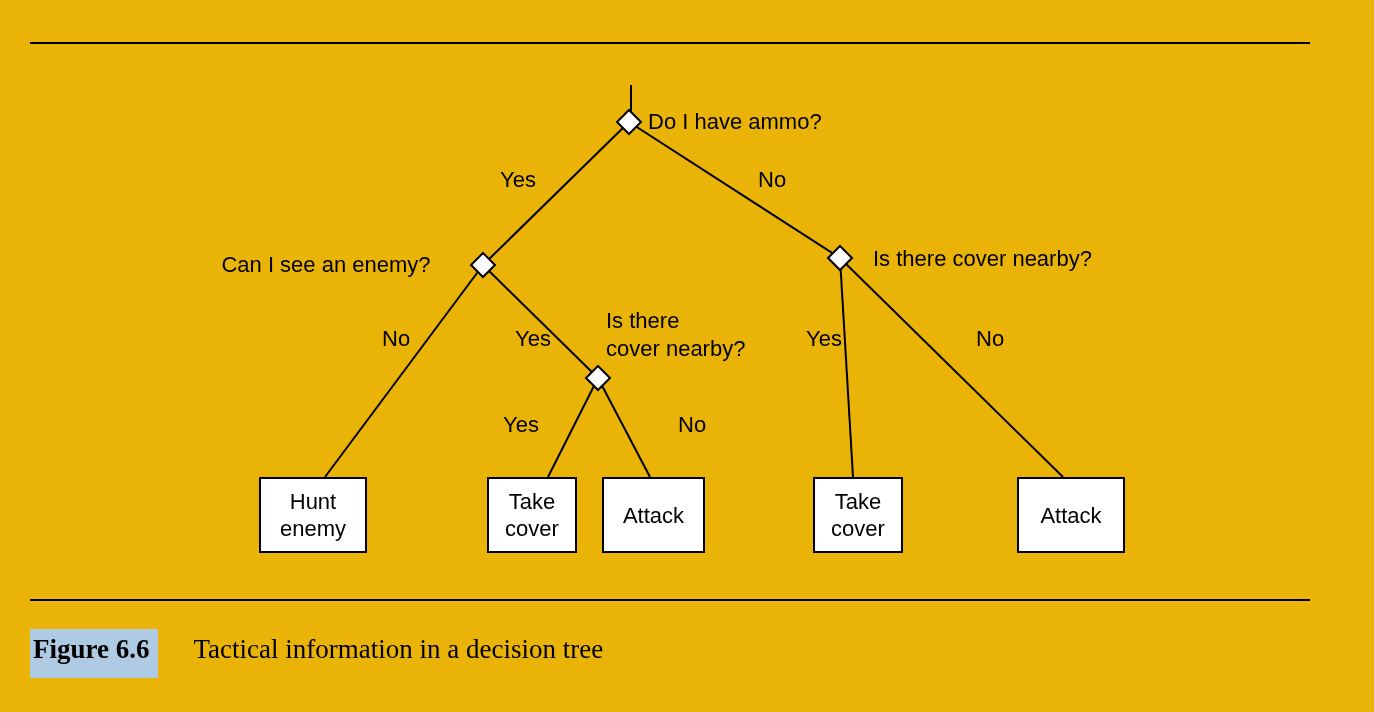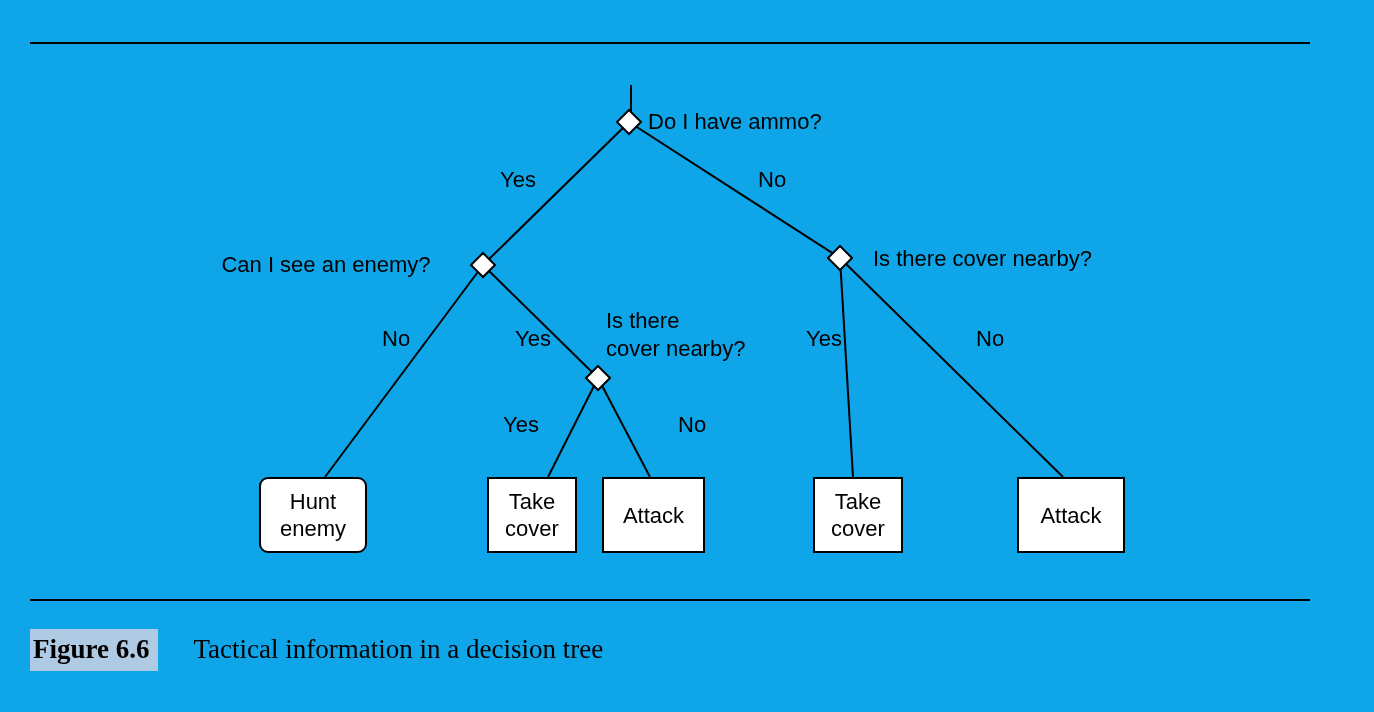--- a/index.html
+++ b/index.html
@@ -1,21 +1,21 @@
 <!DOCTYPE html>
 <html><head>
 <meta charset="utf-8">
 <style>
   * { margin: 0; padding: 0; box-sizing: border-box; }
   html, body { background: #ffffff; }
   .page {
     position: relative;
     width: 1374px;
     height: 712px;
-    background: #0ea5e9;
+    background: #eab308;
     color: #000000;
     font-family: "Liberation Sans", sans-serif;
     overflow: hidden;
   }
   .edges { position: absolute; left: 0; top: 0; }
   .rule {
     position: absolute;
     left: 30px;
     width: 1280px;
     height: 2px;
@@ -48,21 +48,21 @@
     position: absolute;
     left: 30px;
     top: 629px;
     font-family: "Liberation Serif", serif;
     font-size: 27px;
     line-height: 38px;
   }
   .fig-label {
     display: inline-block;
     background: #aecbe3;
-    padding: 1px 8px 3px 3px;
+    padding: 1px 8px 10px 3px;
     font-weight: bold;
   }
   .fig-title { margin-left: 36px; }
 </style>
 </head>
 <body>
 
 <div class="page">
 
   <div class="rule rule-top"></div>
@@ -98,21 +98,21 @@
 
   <div class="lbl" style="left:382px; top:325px;">No</div>
   <div class="lbl" style="left:515px; top:325px;">Yes</div>
 
   <div class="lbl" style="left:503px; top:411px;">Yes</div>
   <div class="lbl" style="left:678px; top:411px;">No</div>
 
   <div class="lbl" style="left:806px; top:325px;">Yes</div>
   <div class="lbl" style="left:976px; top:325px;">No</div>
 
-  <div class="leaf" style="left:259px; width:108px;border-radius:9px;">Hunt
+  <div class="leaf" style="left:259px; width:108px;">Hunt
 enemy</div>
   <div class="leaf" style="left:487px; width:90px;">Take
 cover</div>
   <div class="leaf" style="left:602px; width:103px;text-align:right;">Attack</div>
   <div class="leaf" style="left:813px; width:90px;">Take
 cover</div>
   <div class="leaf" style="left:1017px; width:108px;">Attack</div>
 
   <div class="rule rule-bottom"></div>
 

